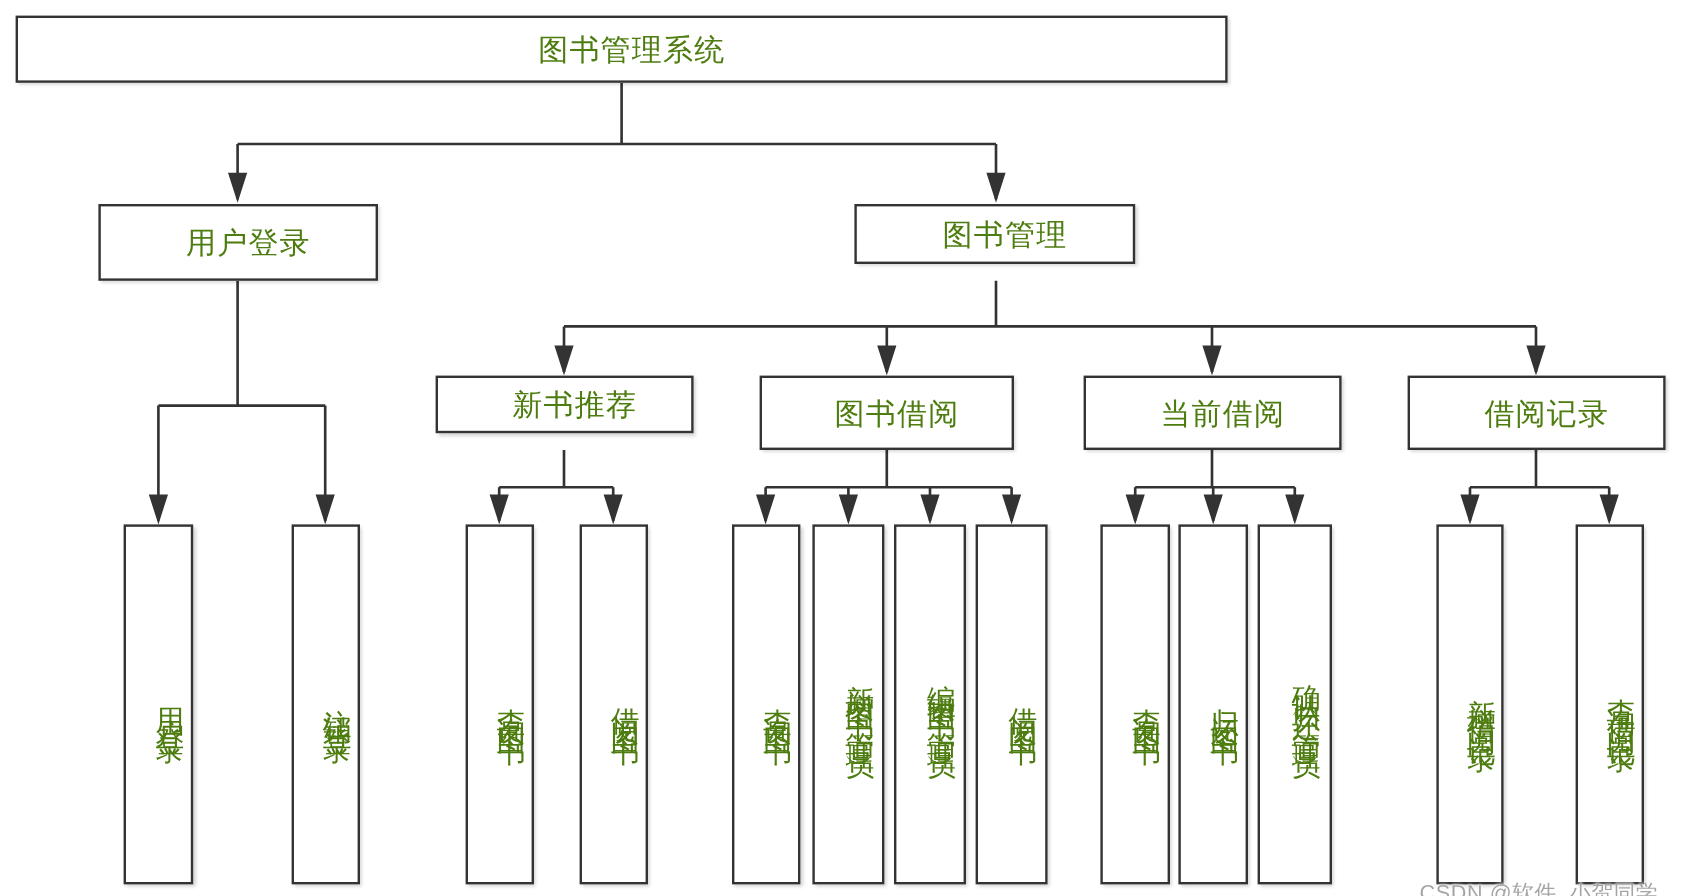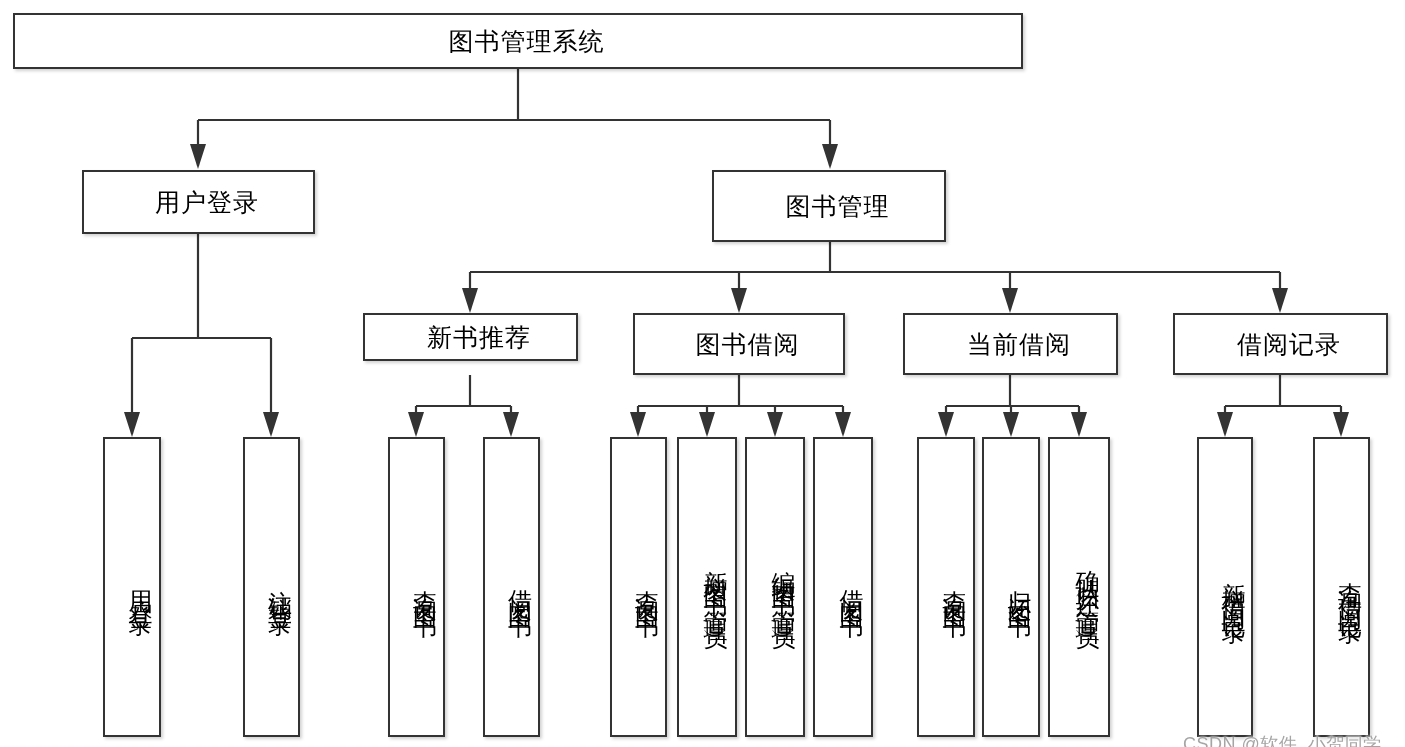--- a/index.html
+++ b/index.html
@@ -6,21 +6,21 @@
   .canvas {
     position:relative; width:1405px; height:747px;
     background:#ffffff; overflow:hidden;
     font-family:"Liberation Sans", sans-serif;
   }
   svg.connectors { position:absolute; left:0; top:0; width:1405px; height:747px; }
   .node {
     position:absolute; box-sizing:border-box;
     background:#ffffff; border:2.5px solid #333333;
     display:flex; align-items:center; justify-content:center;
-    color:#000000; box-shadow:2px 2px 3px rgba(0,0,0,0.18);padding-left:17px;
+    color:#4d7c0f; box-shadow:2px 2px 3px rgba(0,0,0,0.18);padding-left:17px;
   }
   .h { font-size:25px; letter-spacing:1px; white-space:nowrap; }
   .v {
     writing-mode:vertical-rl; text-orientation:mixed;
     font-size:24px; letter-spacing:8px; line-height:1;
   }
   .watermark {
     position:absolute; left:1183px; top:732px;
     font-size:18px; letter-spacing:0.5px; white-space:nowrap;
     color:rgba(155,155,155,0.9);
@@ -58,21 +58,21 @@
       M630 412 L646 412 L638 437 Z  M699 412 L715 412 L707 437 Z
       M767 412 L783 412 L775 437 Z  M835 412 L851 412 L843 437 Z
       M938 412 L954 412 L946 437 Z  M1003 412 L1019 412 L1011 437 Z
       M1071 412 L1087 412 L1079 437 Z
       M1217 412 L1233 412 L1225 437 Z  M1333 412 L1349 412 L1341 437 Z"></path>
   </svg>
 
   <div class="node h" style="left:13px;top:13px;width:1010px;height:56px">图书管理系统</div>
 
   <div class="node h" style="left:82px;top:170px;width:233px;height:64px">用户登录</div>
-  <div class="node h" style="left:712px;top:170px;width:234px;height:72px">图书管理</div>
+  <div class="node h" style="left:712px;top:170px;width:234px;height:50px">图书管理</div>
 
   <div class="node h" style="left:363px;top:313px;width:215px;height:48px">新书推荐</div>
   <div class="node h" style="left:903px;top:313px;width:215px;height:62px">当前借阅</div>
   <div class="node h" style="left:633px;top:313px;width:212px;height:62px">图书借阅</div>
   <div class="node h" style="left:1173px;top:313px;width:215px;height:62px">借阅记录</div>
 
   <div class="node v" style="left:103px;top:437px;width:58px;height:300px">用户登录</div>
   <div class="node v" style="left:243px;top:437px;width:57px;height:300px">注销登录</div>
 
   <div class="node v" style="left:388px;top:437px;width:57px;height:300px">查询图书</div>

